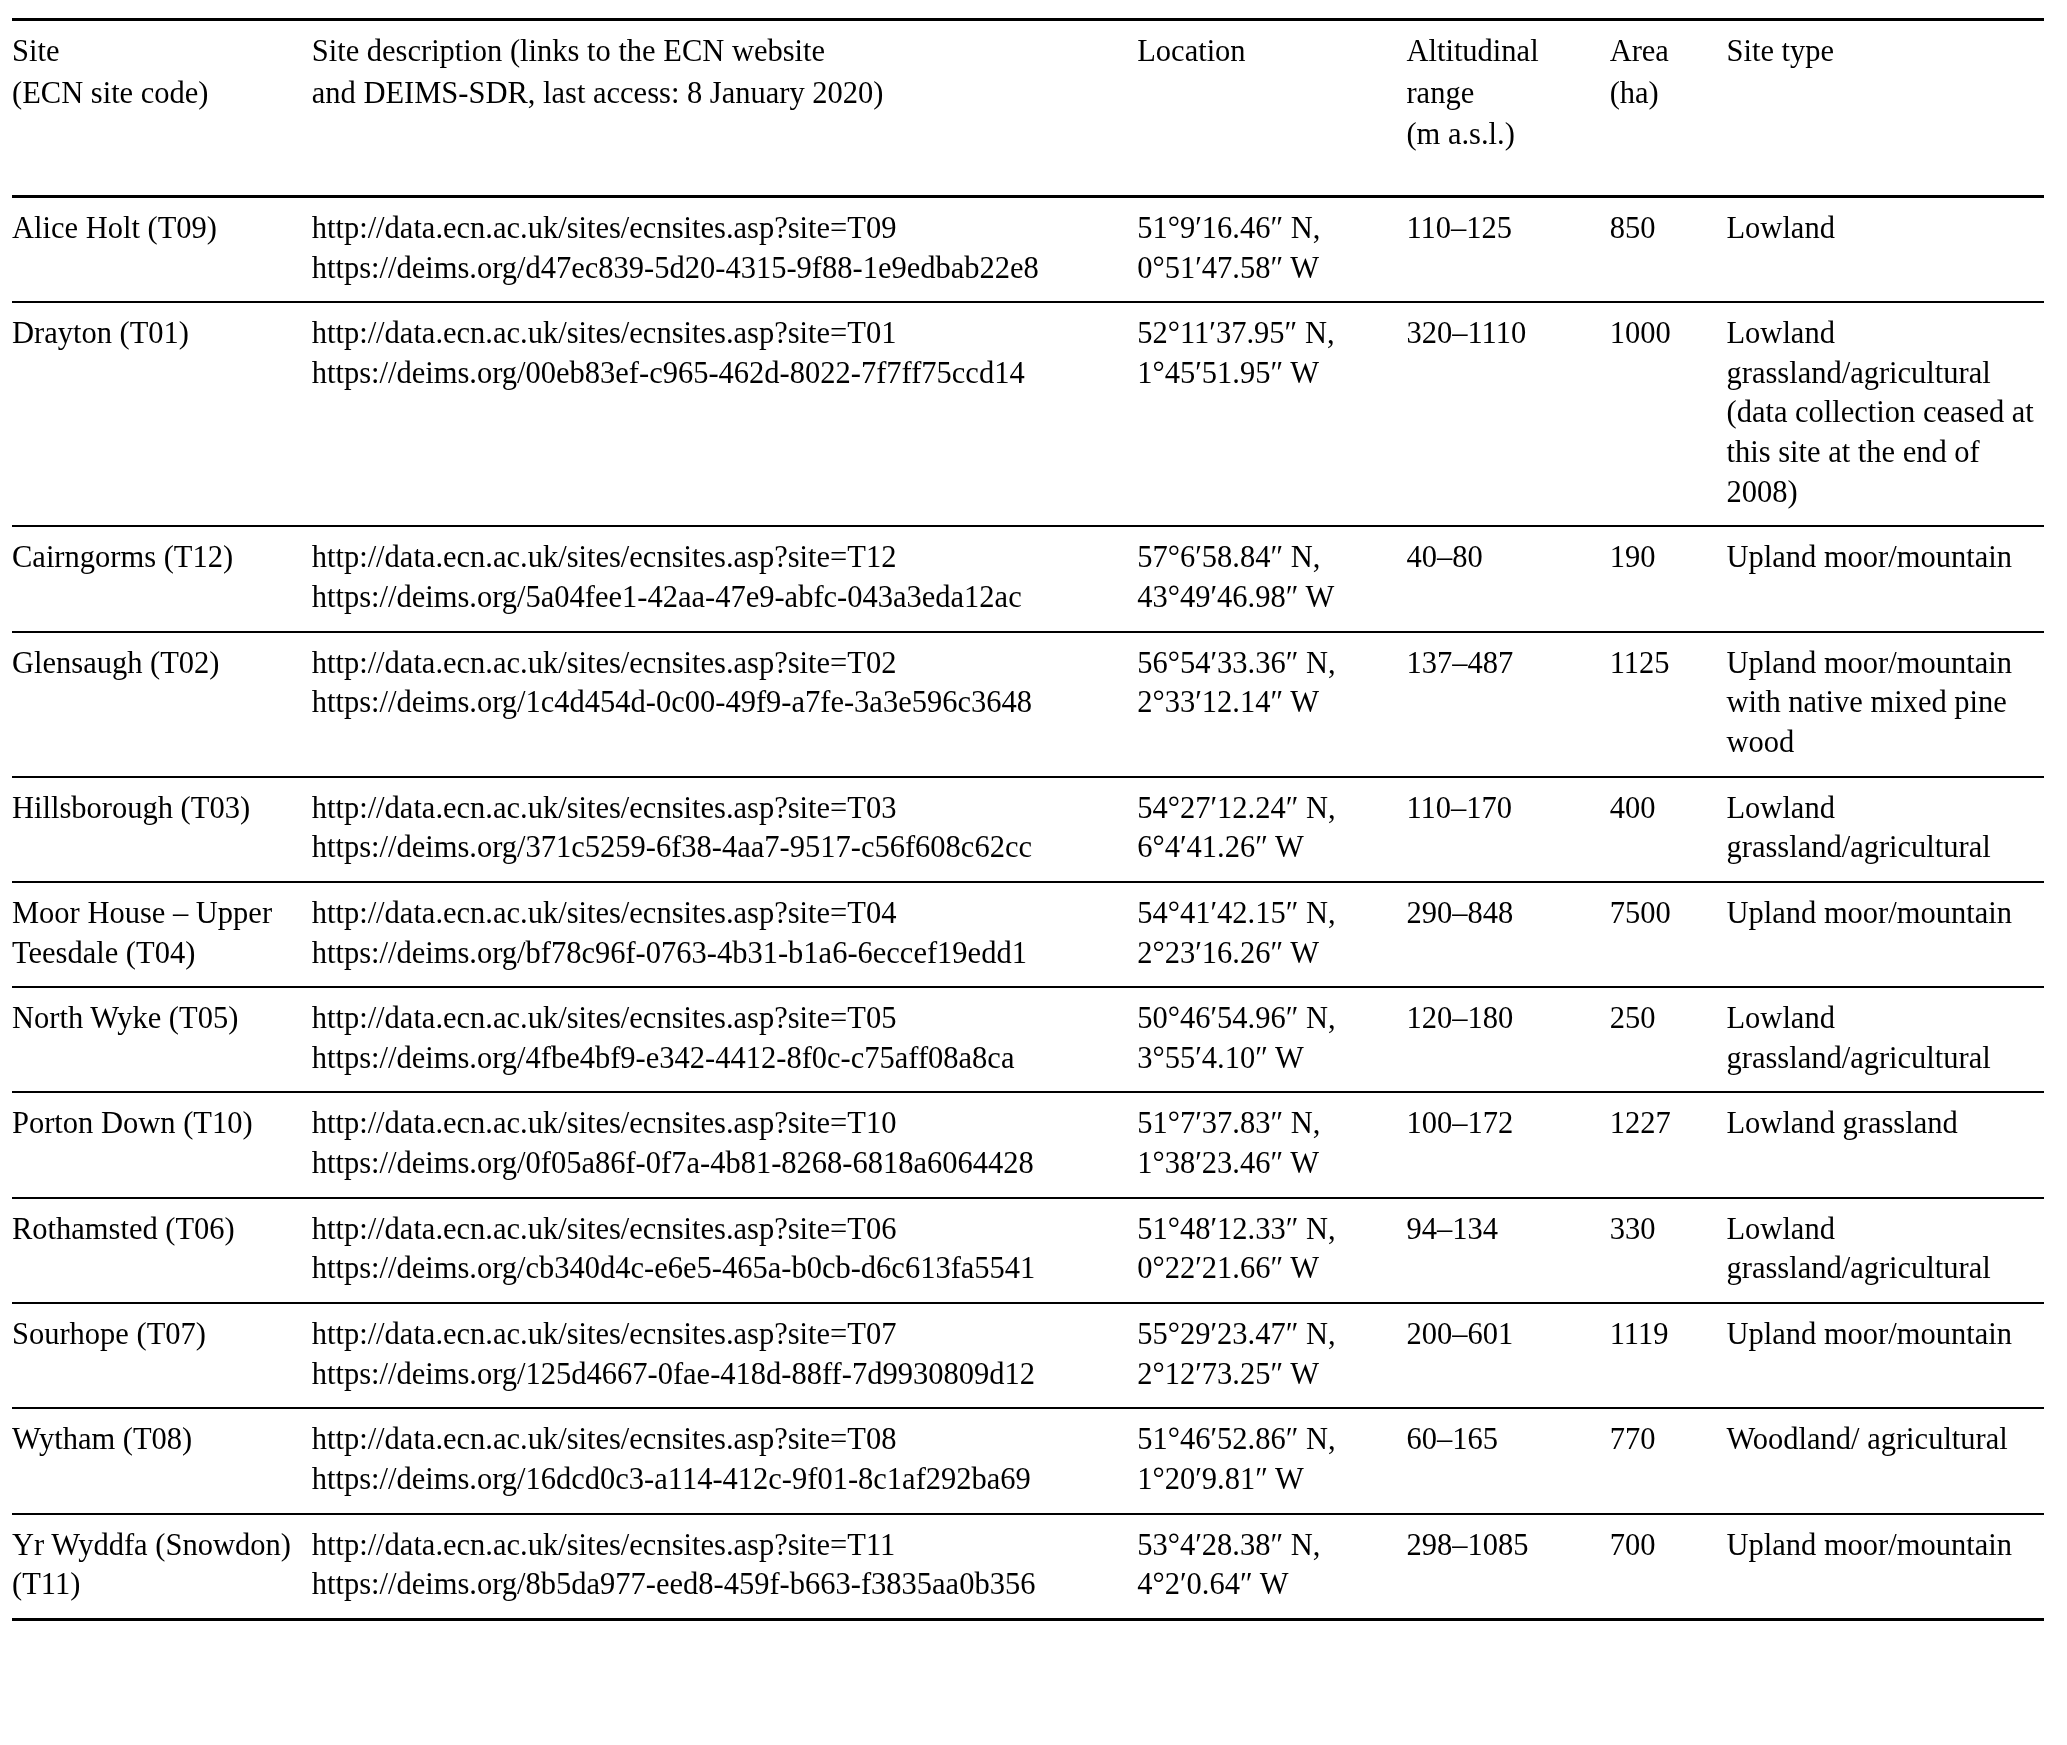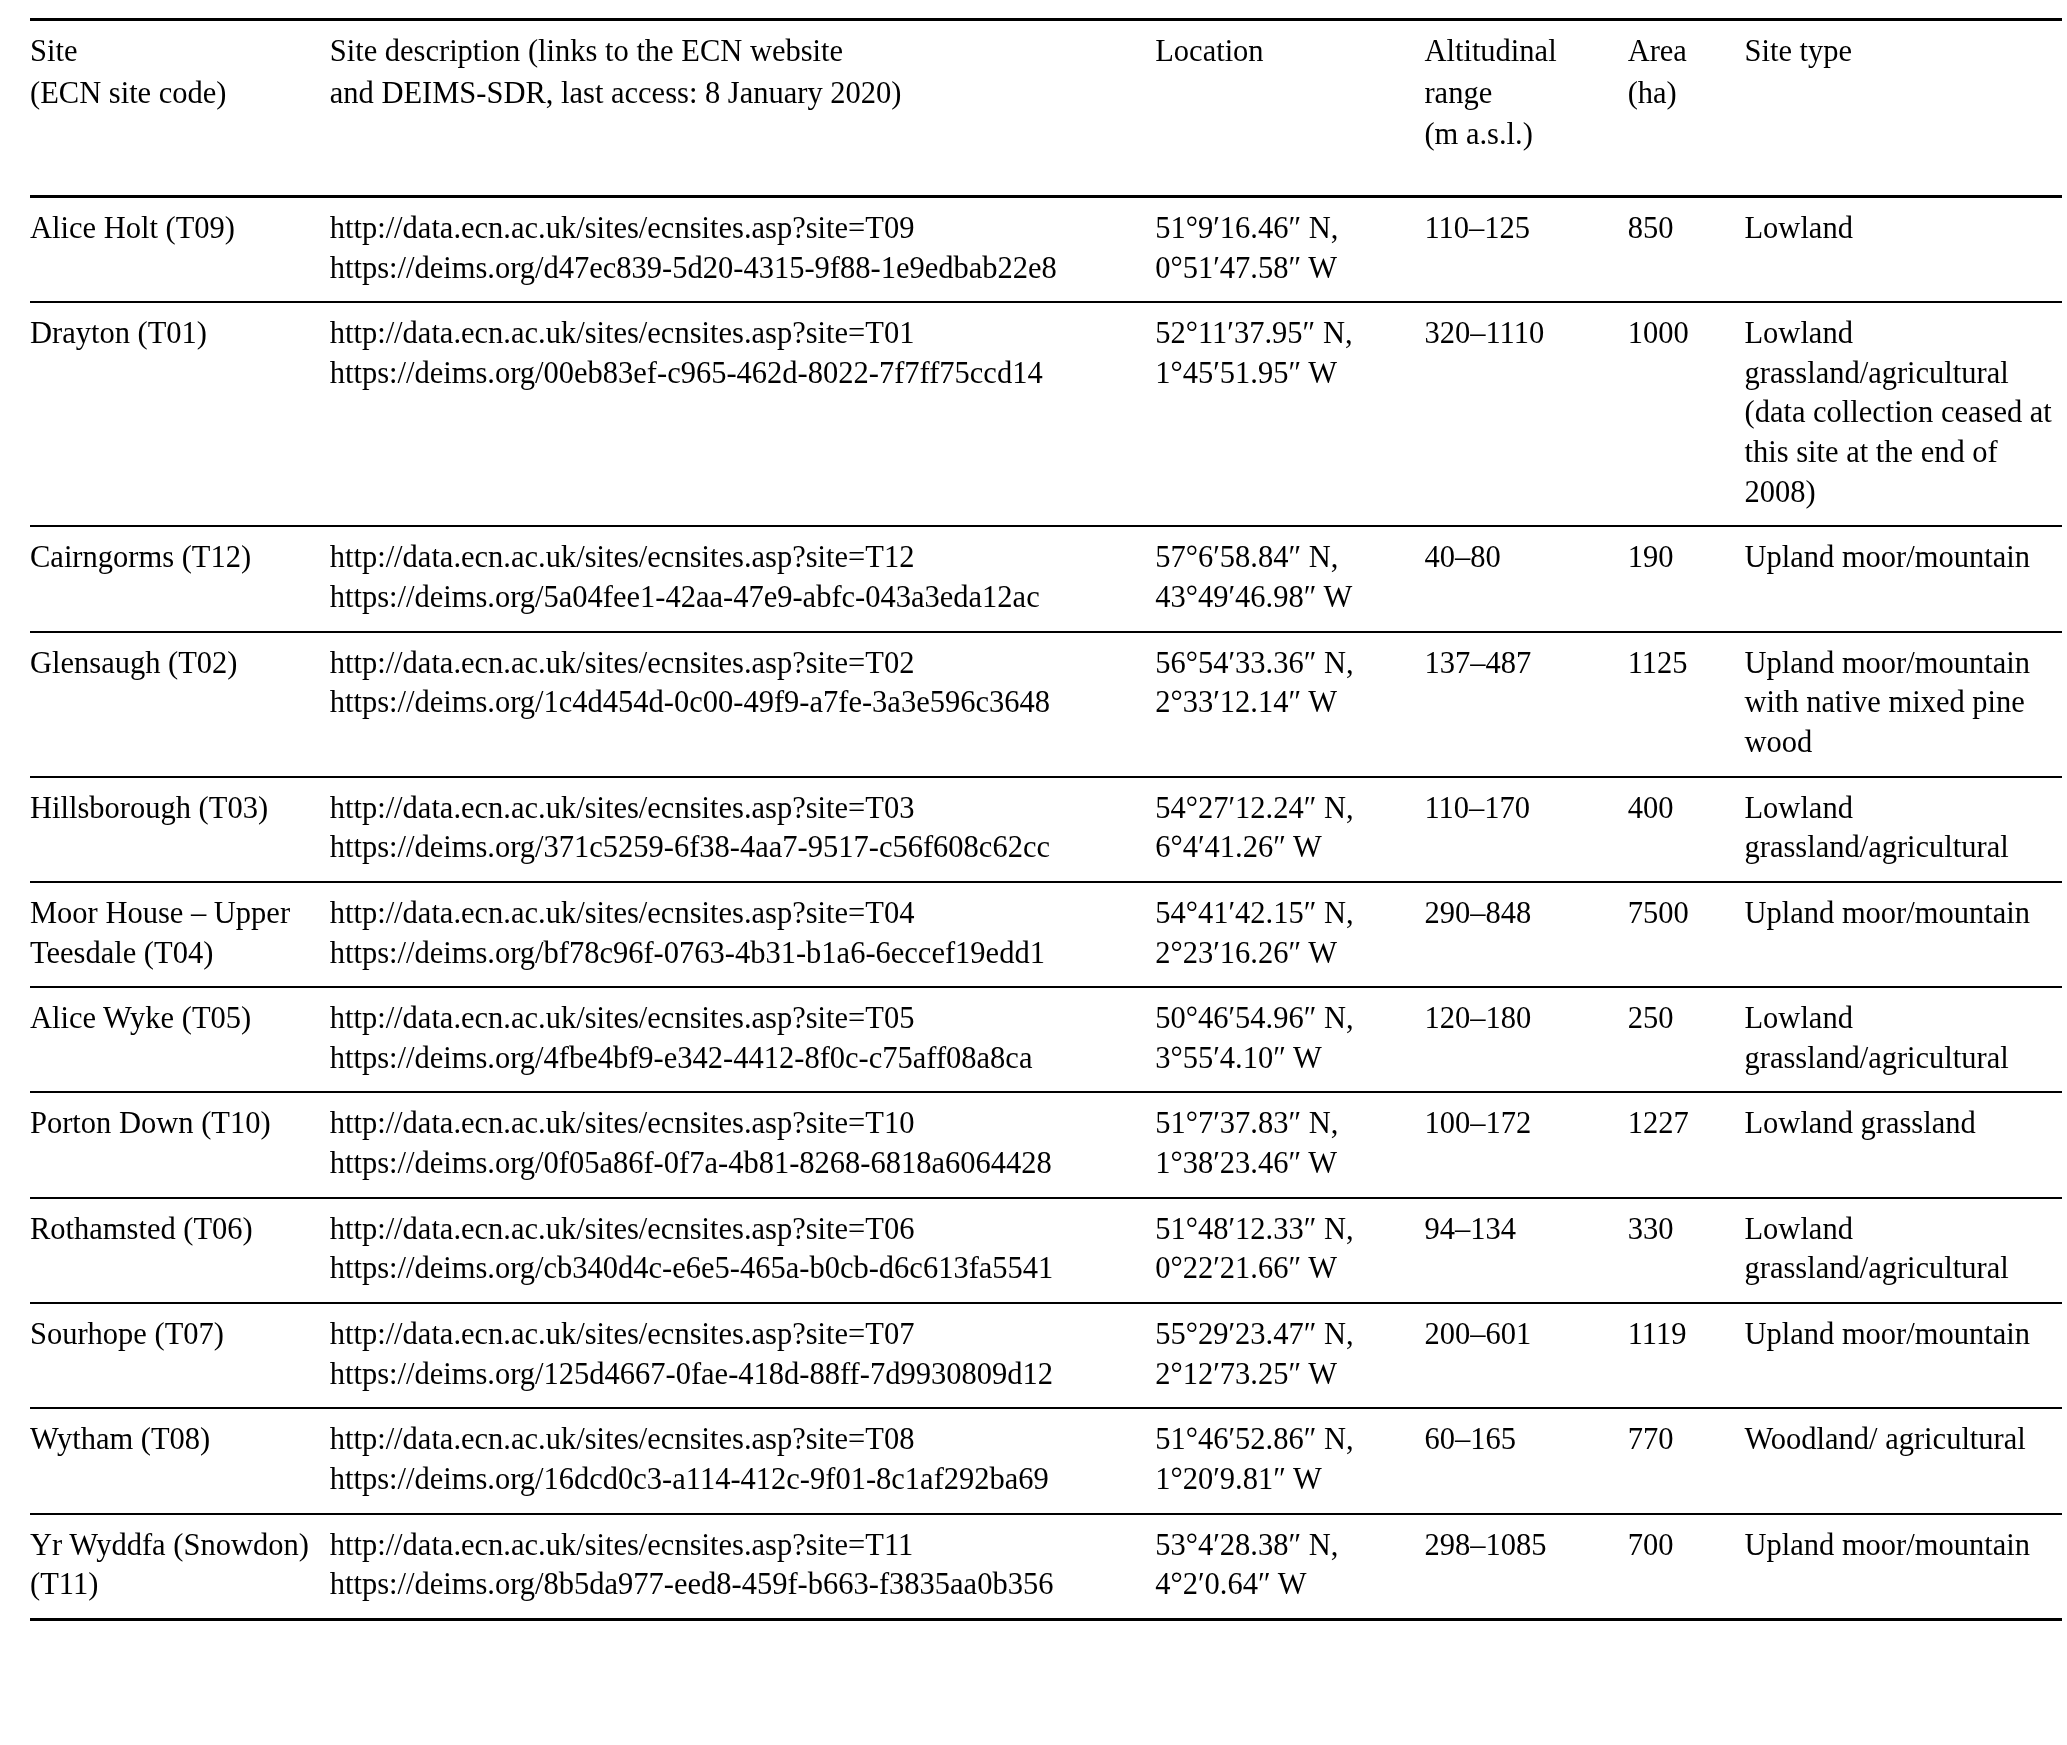--- a/index.html
+++ b/index.html
@@ -19,21 +19,21 @@
     position: relative;
     width: 2067px;
     height: 1745px;
     box-sizing: border-box;
     padding: 0;
   }
 
   table.ecn-table {
     border-collapse: collapse;
     width: 2032px;
-    margin-left: 30px;
+    margin-left: 12px;
     margin-top: 18px;
     table-layout: fixed;
     font-size: 30.5px;
     line-height: 1.30;
   }
 
   table.ecn-table col.c-site        { width: 236px; }
   table.ecn-table col.c-desc        { width: 650px; }
   table.ecn-table col.c-loc         { width: 212px; }
   table.ecn-table col.c-alt         { width: 160px; }
@@ -212,21 +212,21 @@
             <span class="coord">54°41′42.15″ N,</span>
             <span class="coord">2°23′16.26″ W</span>
           </td>
           <td class="cell-alt"><span>290–848</span></td>
           <td class="cell-area"><span>7500</span></td>
           <td class="cell-type">
             <span class="typeline">Upland moor/mountain</span>
           </td>
         </tr>
         <tr>
-          <td class="cell-site"><span>Alice Wyke (T05)</span></td>
+          <td class="cell-site"><span>North Wyke (T05)</span></td>
           <td class="cell-desc">
             <span class="line">http://data.ecn.ac.uk/sites/ecnsites.asp?site=T05</span>
             <span class="line">https://deims.org/4fbe4bf9-e342-4412-8f0c-c75aff08a8ca</span>
           </td>
           <td class="cell-loc">
             <span class="coord">50°46′54.96″ N,</span>
             <span class="coord">3°55′4.10″ W</span>
           </td>
           <td class="cell-alt"><span>120–180</span></td>
           <td class="cell-area"><span>250</span></td>

